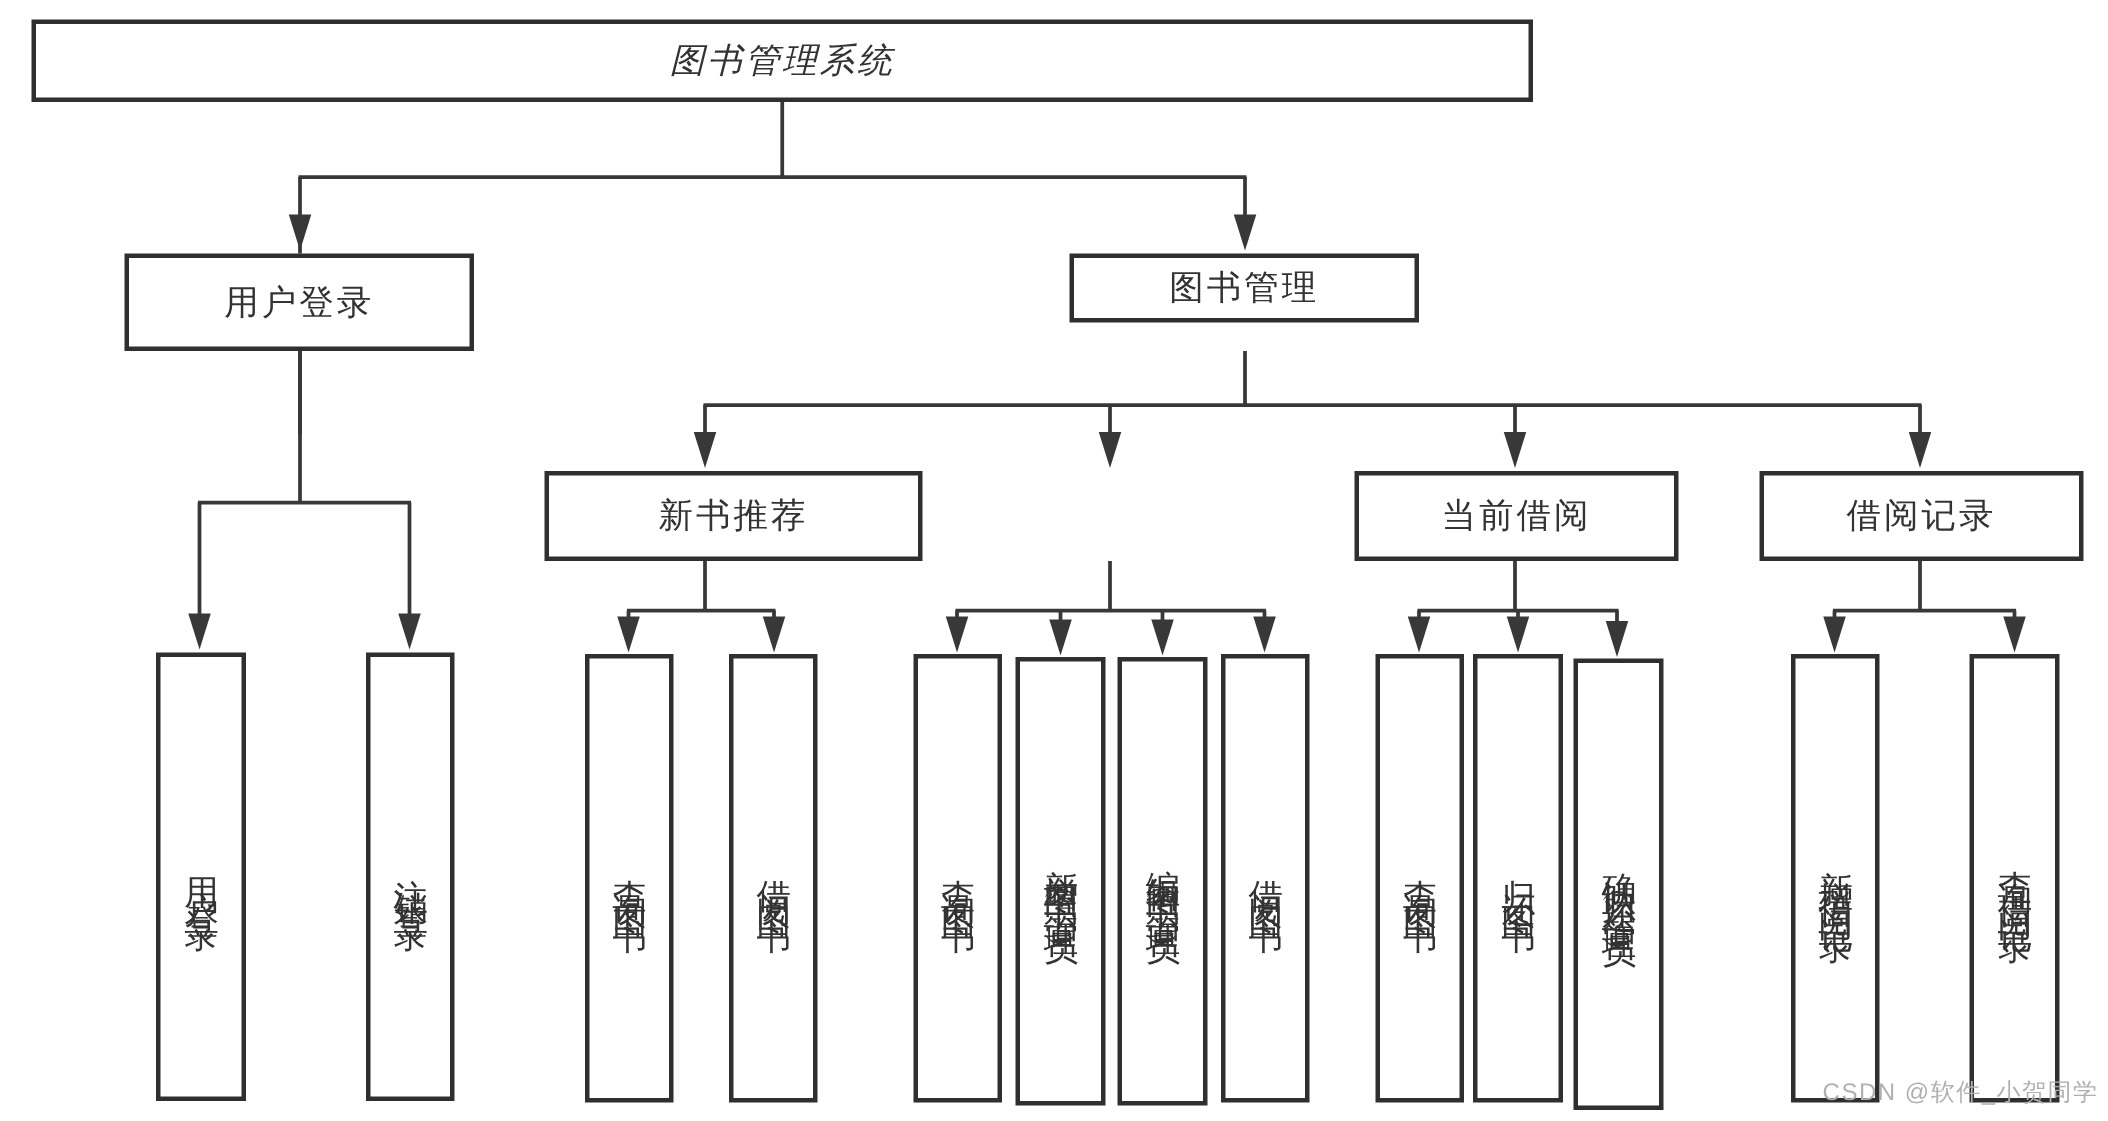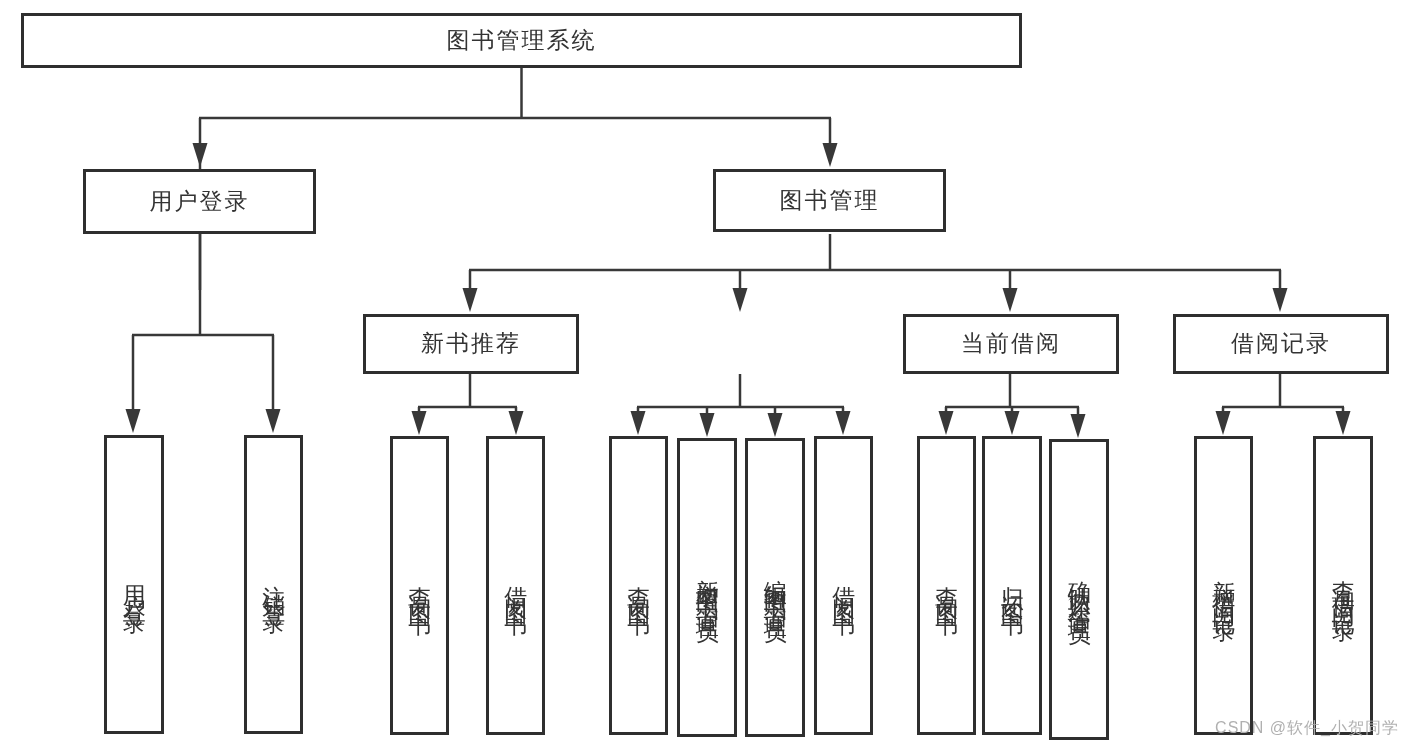--- a/index.html
+++ b/index.html
@@ -118,32 +118,32 @@
       <polygon points="775,437 767.5,413 782.5,413"></polygon>
       <polygon points="843,435 835.5,411 850.5,411"></polygon>
       <polygon points="946,435 938.5,411 953.5,411"></polygon>
       <polygon points="1012,435 1004.5,411 1019.5,411"></polygon>
       <polygon points="1078,438 1070.5,414 1085.5,414"></polygon>
       <polygon points="1223,435 1215.5,411 1230.5,411"></polygon>
       <polygon points="1343,435 1335.5,411 1350.5,411"></polygon>
     </g>
   </svg>
 
-  <div class="node h-node" style="left:21px; top:13px; width:1001px; height:55px;">
+  <div class="node h-node" style="left:21px; top:13px; width:1001px; height:55px;font-style:italic;">
     <span>图书管理系统</span>
   </div>
 
   <div class="node h-node" style="left:83px; top:169px; width:233px; height:65px;">
     <span>用户登录</span>
   </div>
-  <div class="node h-node" style="left:713px; top:169px; width:233px; height:63px;">
+  <div class="node h-node" style="left:713px; top:169px; width:233px; height:46px;">
     <span>图书管理</span>
   </div>
 
-  <div class="node h-node" style="left:363px; top:314px; width:216px; height:60px;">
+  <div class="node h-node" style="left:363px; top:314px; width:252px; height:60px;">
     <span>新书推荐</span>
   </div>
   <div class="node h-node" style="left:903px; top:314px; width:216px; height:60px;font-family:Liberation Serif, serif;">
     <span>当前借阅</span>
   </div>
   <div class="node h-node" style="left:1173px; top:314px; width:216px; height:60px;">
     <span>借阅记录</span>
   </div>
 
   <div class="node v-node v4" style="left:104px; top:435px; width:60px; height:299px;">

